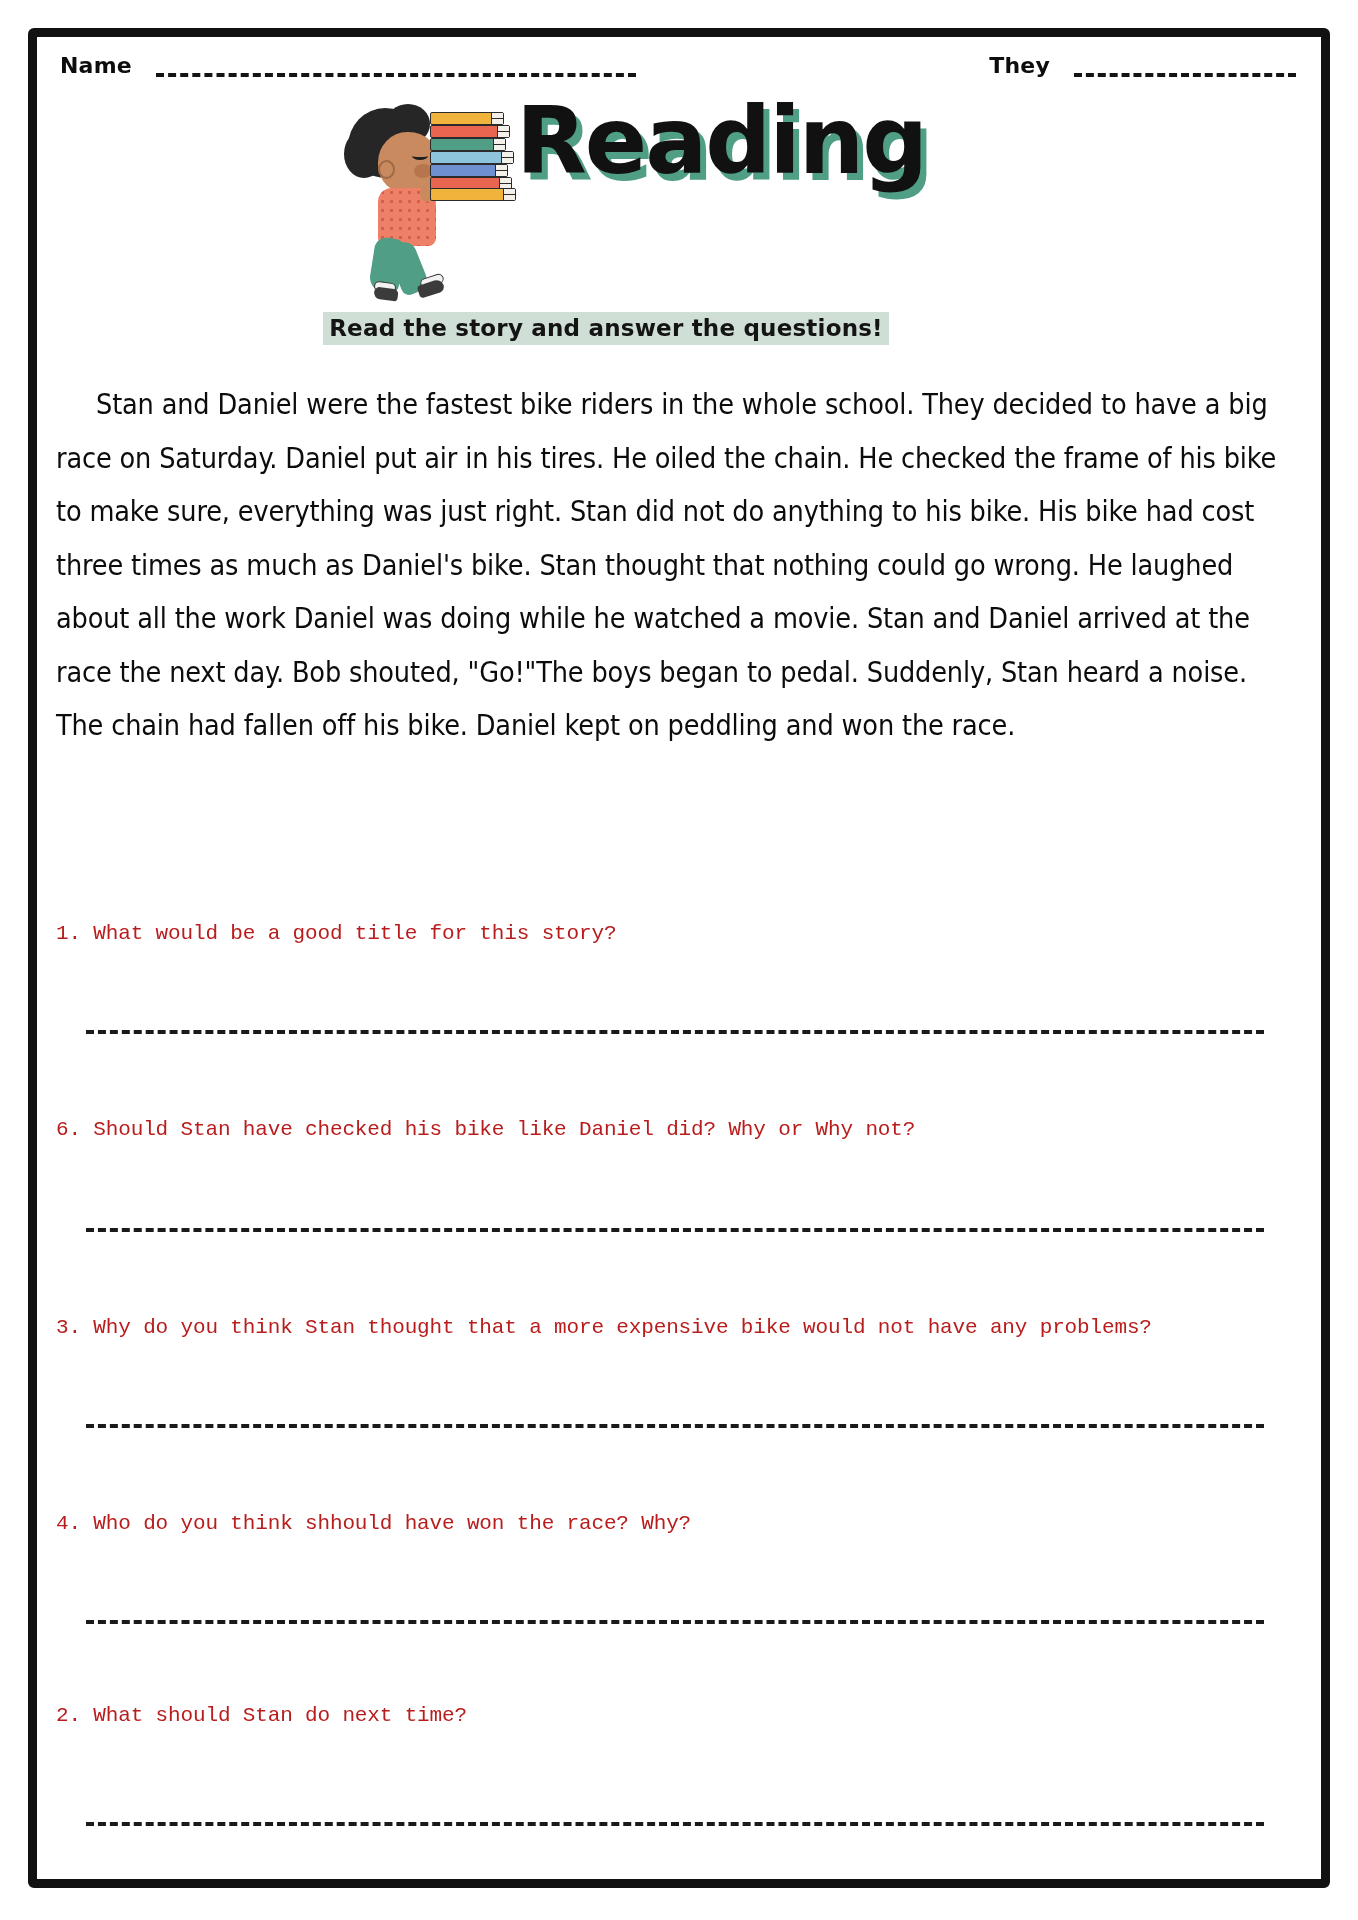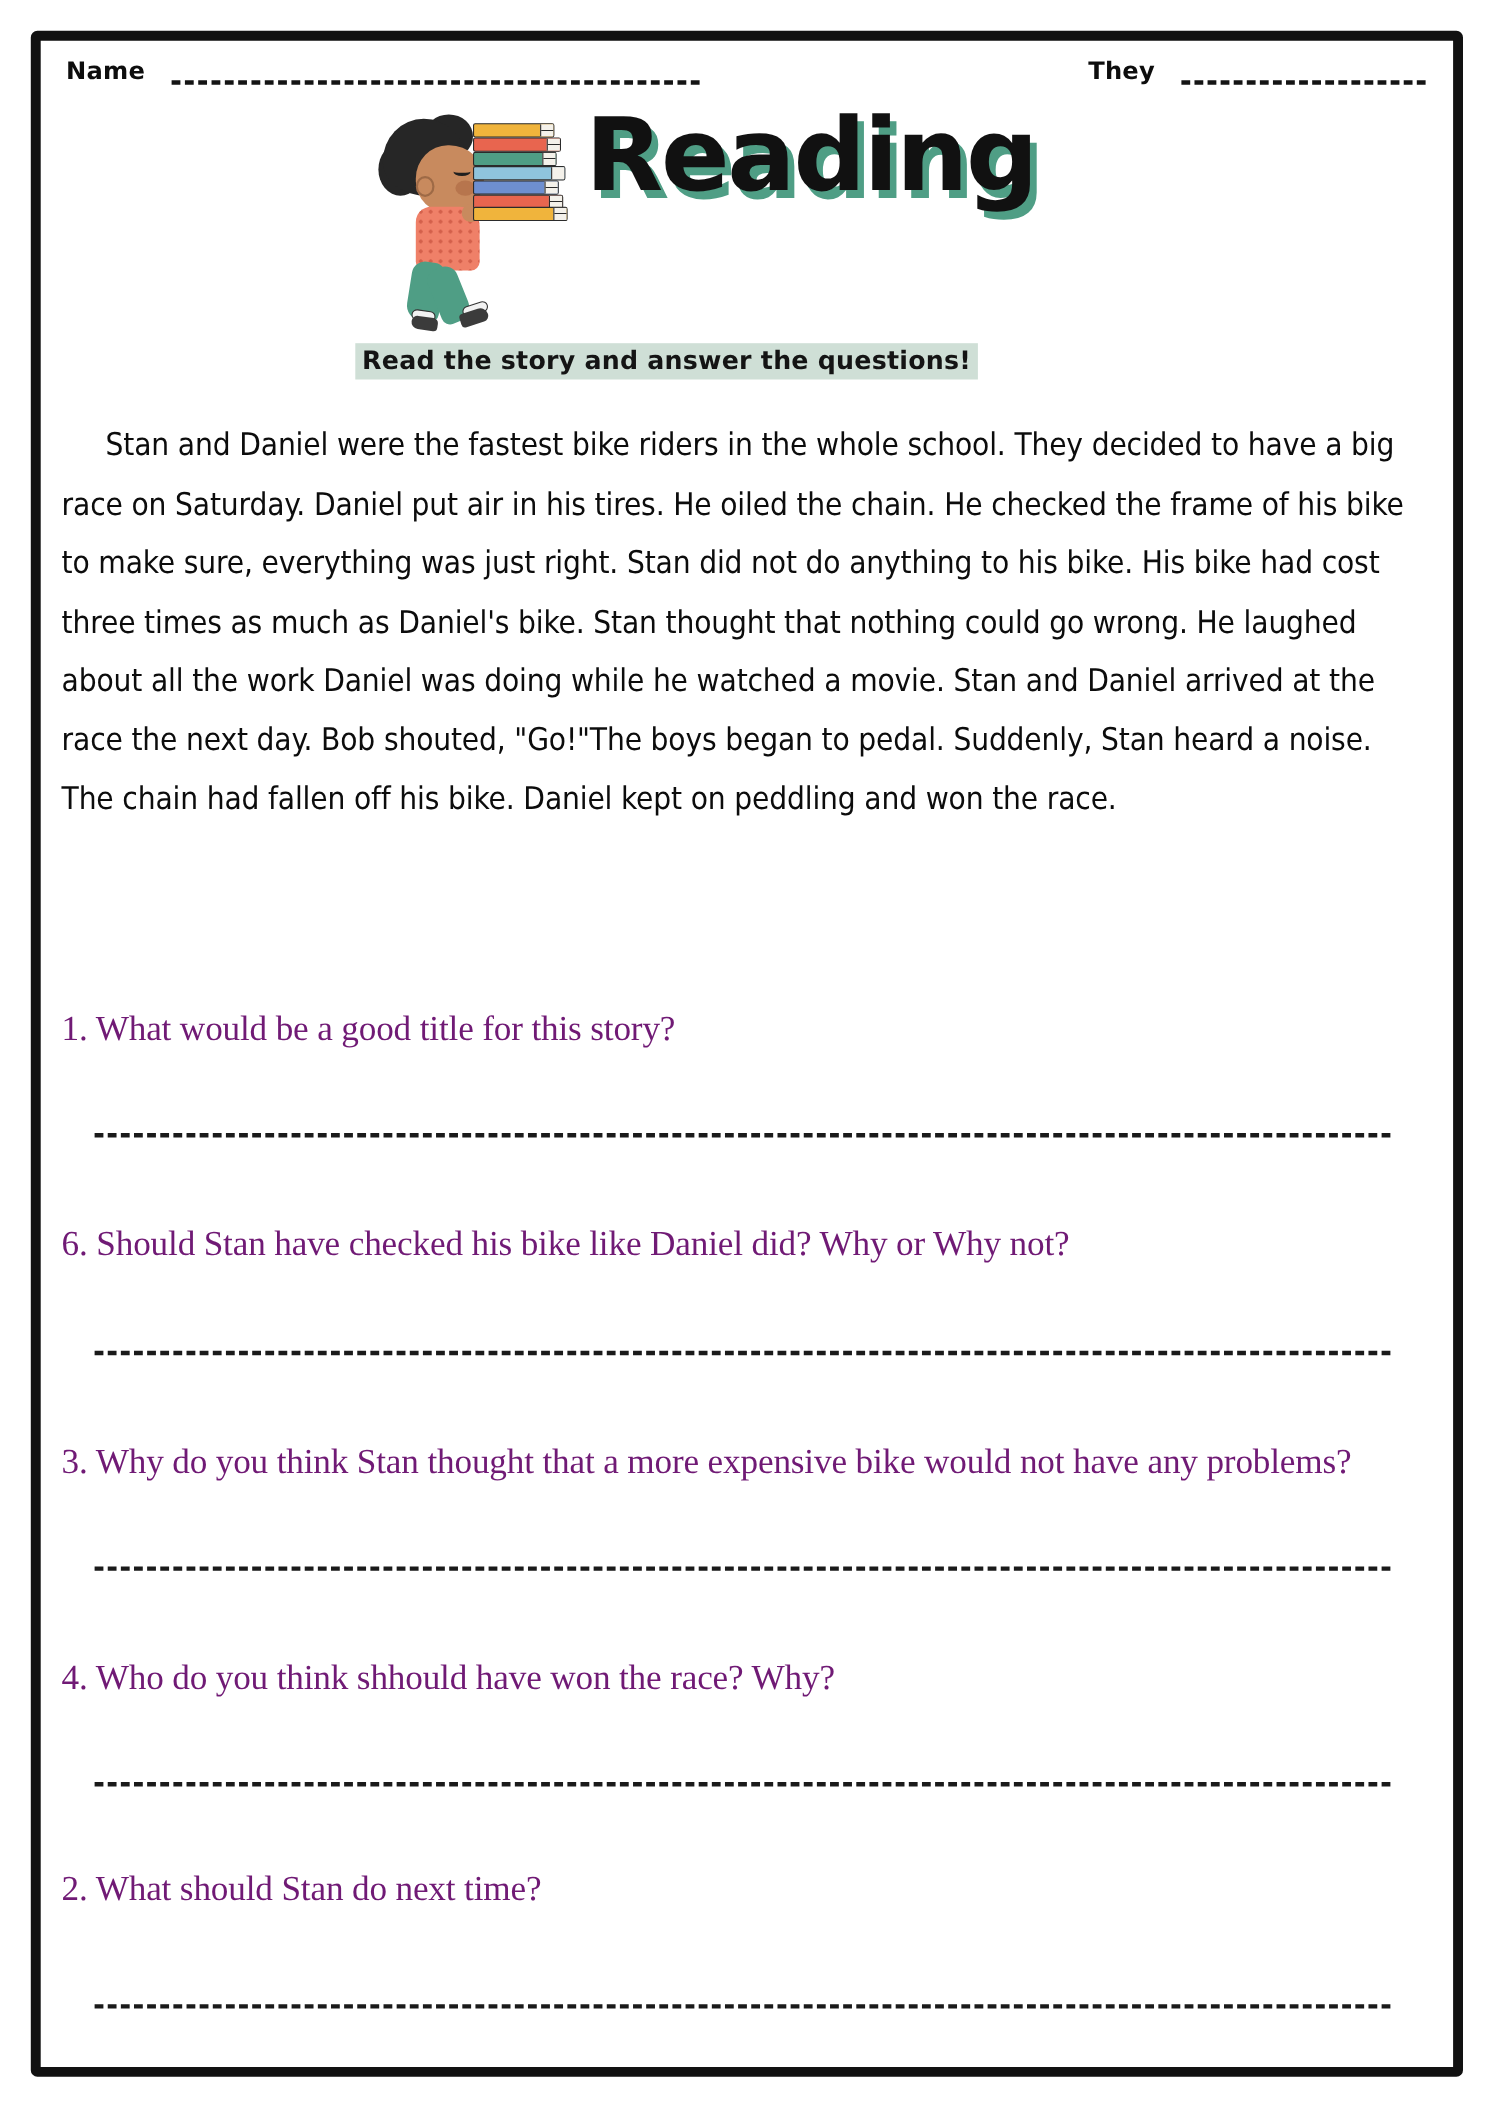--- a/index.html
+++ b/index.html
@@ -108,21 +108,21 @@
   }
 
   .title-main {
     font-family: "DejaVu Sans", sans-serif;
     font-size: 92px;
     font-weight: 700;
     color: #111111;
     line-height: 0.92;
     letter-spacing: -2px;
     text-shadow: 6px 7px 0 #4f9e85;
-    margin-left: 16px;
+    margin-left: 0;
   }
 
   .title-sub {
     font-family: "DejaVu Sans", sans-serif;
     font-size: 50px;
     font-weight: 700;
     color: #111111;
     line-height: 1.0;
     letter-spacing: -1px;
     margin-top: 2px;
@@ -163,24 +163,24 @@
     letter-spacing: -0.15px;
     text-align: left;
   }
 
   
   .q-list { position: absolute; left: 0; top: 0; width: 1358px; }
 
   .q-block { position: absolute; left: 56px; width: 1248px; }
 
   .q-text {
-    font-family: Liberation Serif, serif;
-    font-size: 32px;
+    font-family: Liberation Mono, monospace;
+    font-size: 21px;
     font-weight: 500;
-    color: #701a75;
+    color: #b91c1c;
     letter-spacing: -0.15px;
     line-height: 36px;
     white-space: nowrap;
   }
 
   .answer-line {
     position: absolute;
     left: 86px;
     width: 1178px;
     height: 0;

